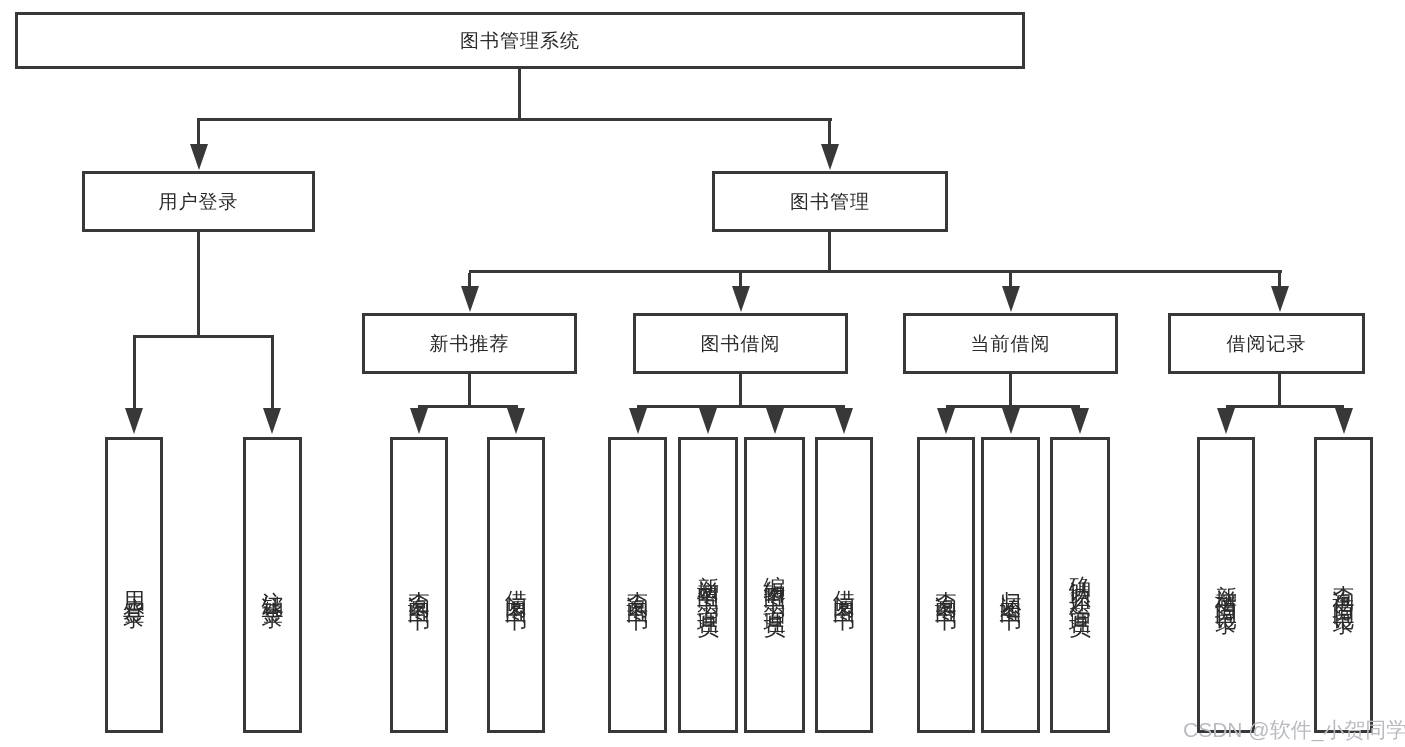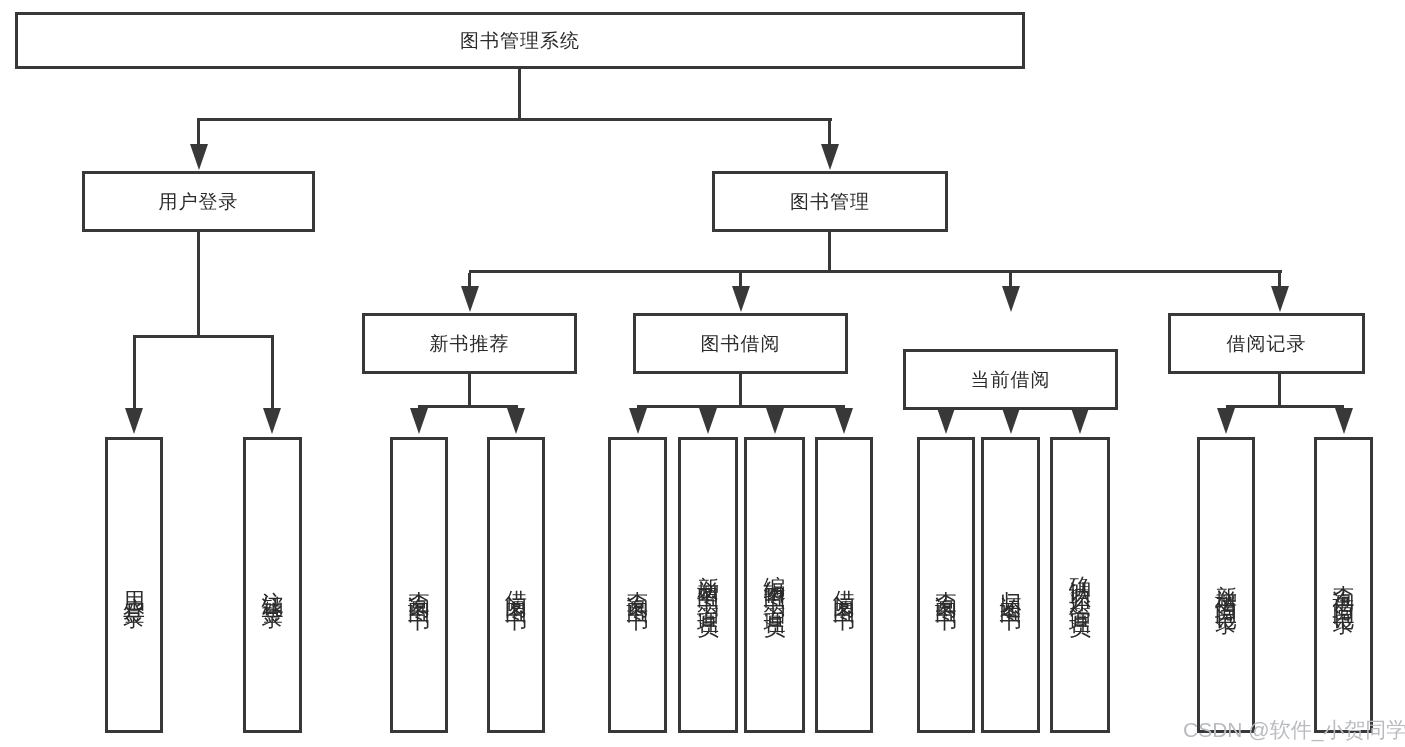--- a/index.html
+++ b/index.html
@@ -73,21 +73,21 @@
   <div class="arrow" style="left:1002px;top:286px;"></div>
   <div class="vline" style="left:1278px;top:273px;height:14px;"></div>
   <div class="arrow" style="left:1271px;top:286px;"></div>
 
   <div class="box" style="left:362px;top:313px;width:215px;height:61px;">
     <span>新书推荐</span>
   </div>
   <div class="box" style="left:633px;top:313px;width:215px;height:61px;">
     <span>图书借阅</span>
   </div>
-  <div class="box" style="left:903px;top:313px;width:215px;height:61px;margin-top:36px;">
+  <div class="box" style="left:903px;top:313px;width:215px;height:61px;">
     <span>当前借阅</span>
   </div>
   <div class="box" style="left:1168px;top:313px;width:197px;height:61px;">
     <span>借阅记录</span>
   </div>
 
   <div class="vline" style="left:468px;top:374px;height:34px;"></div>
   <div class="hline" style="left:418px;top:405px;width:100px;"></div>
   <div class="arrow" style="left:410px;top:408px;"></div>
   <div class="arrow" style="left:507px;top:408px;"></div>

